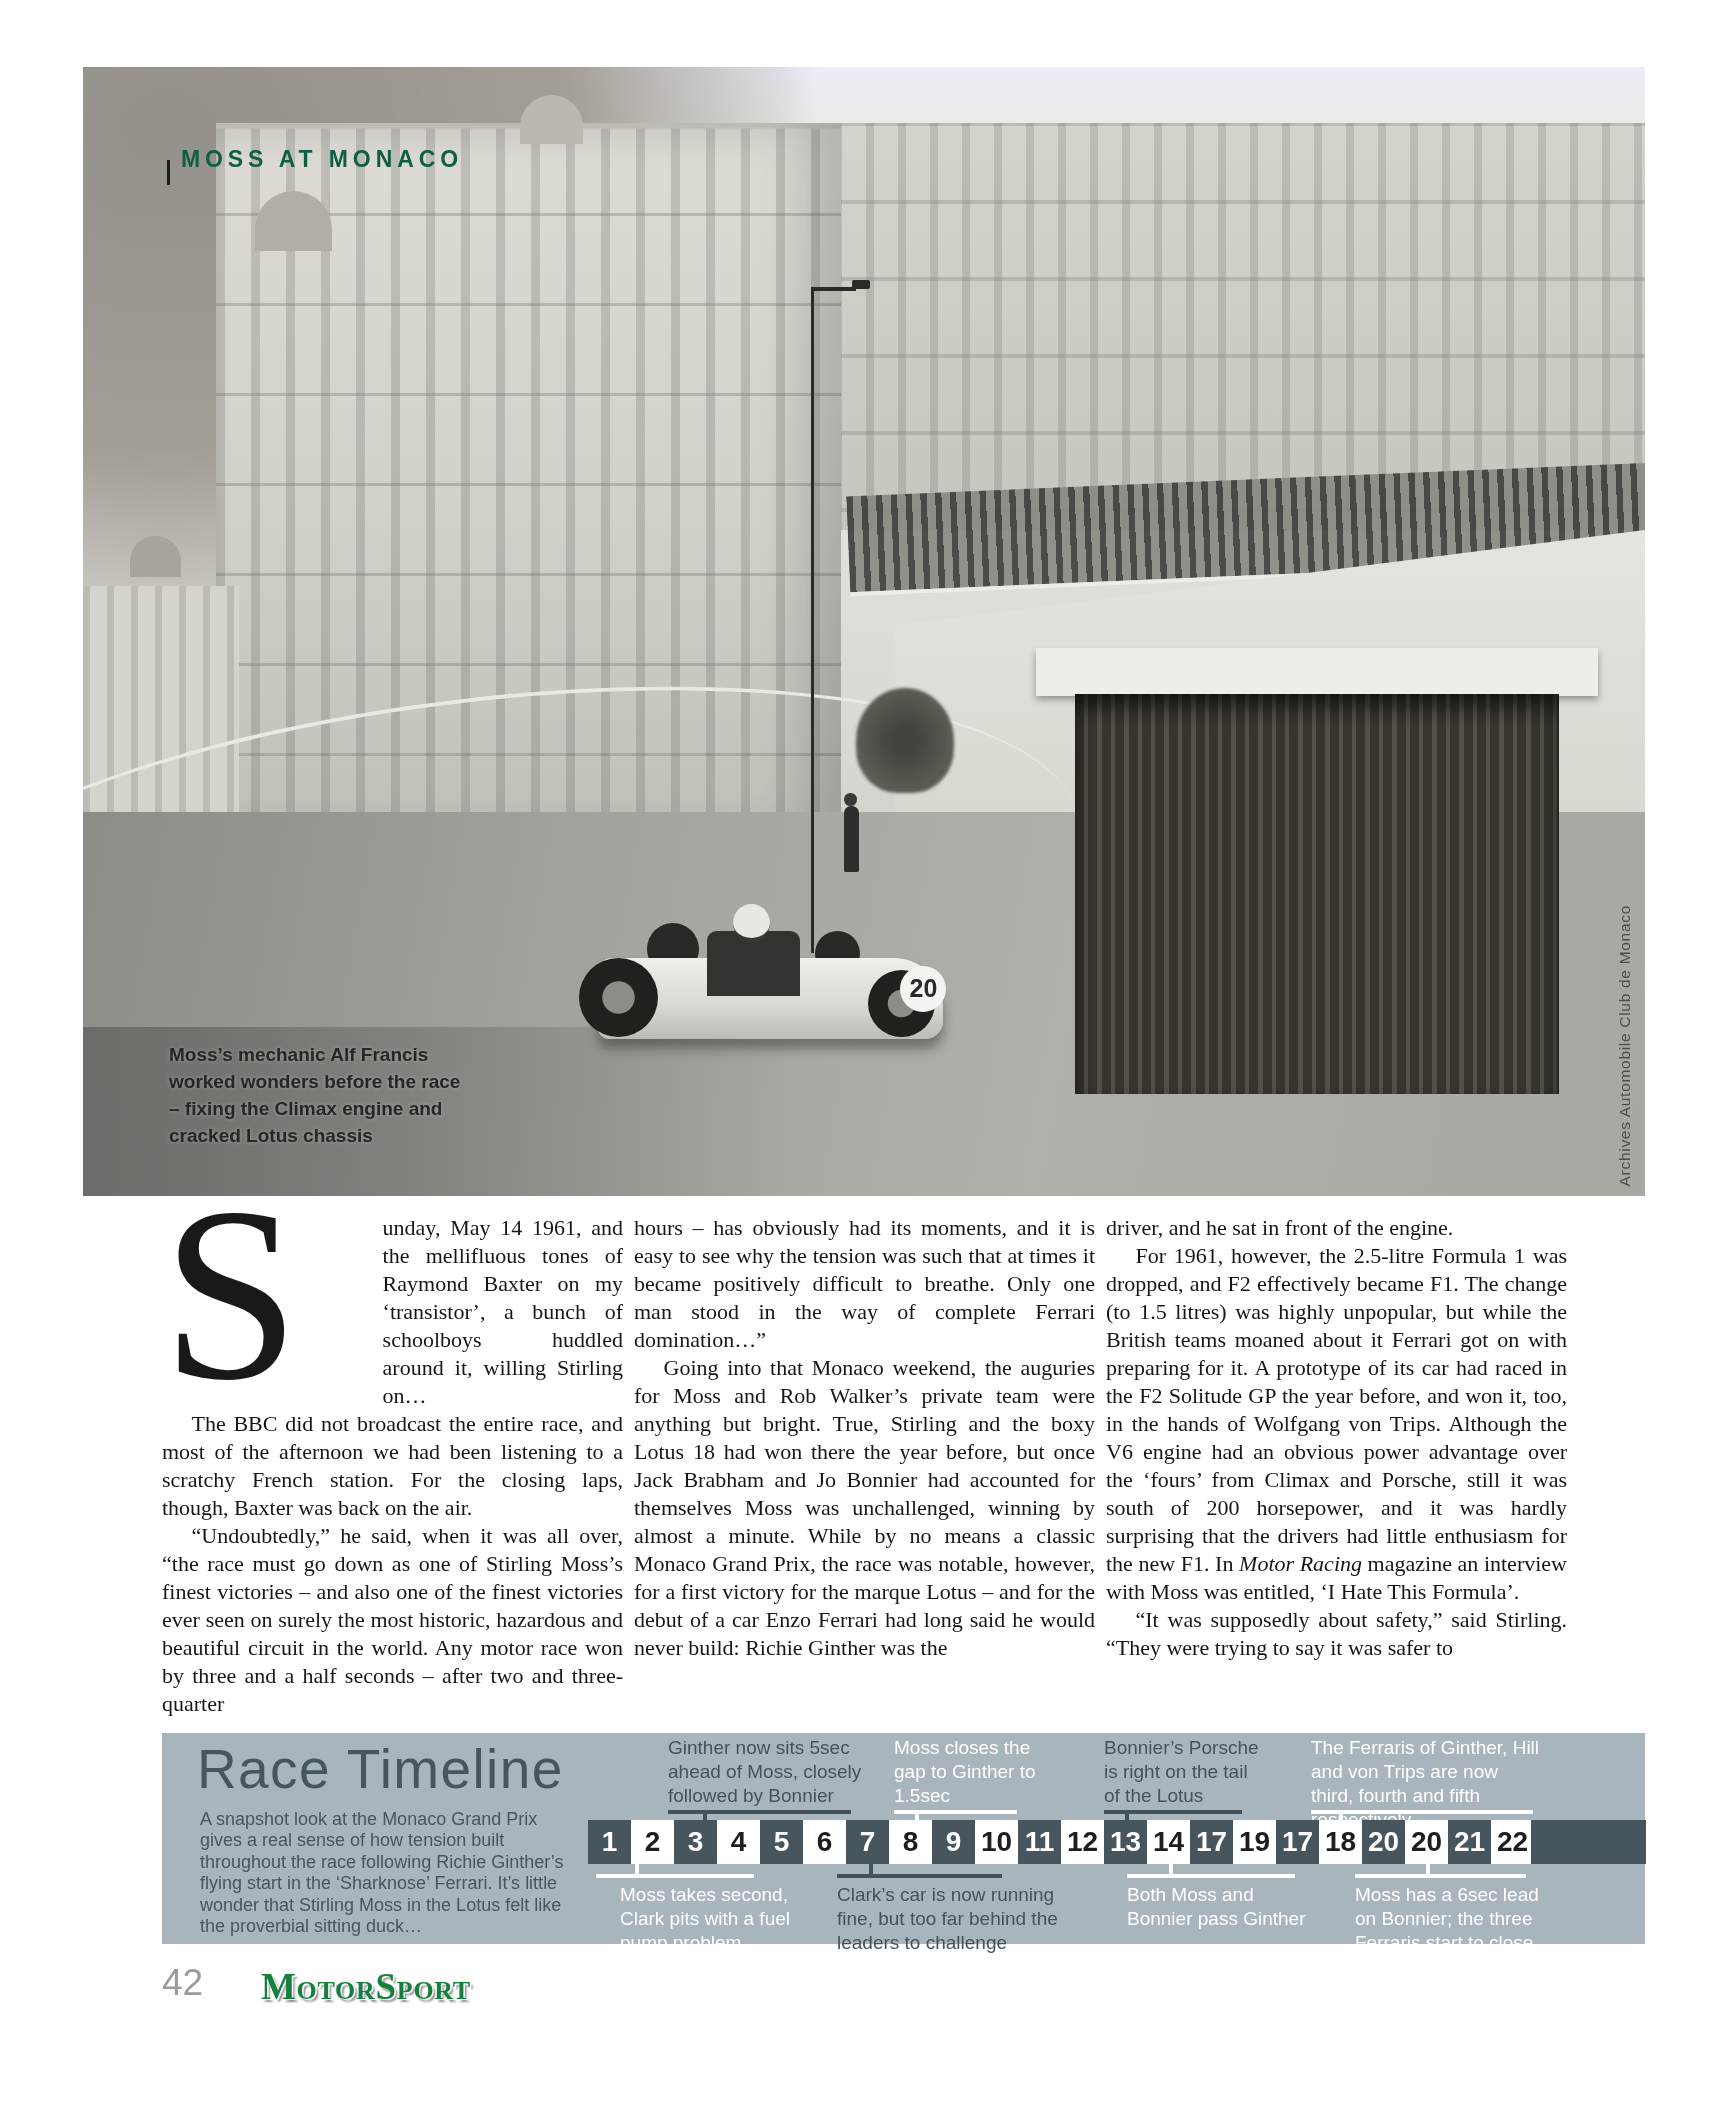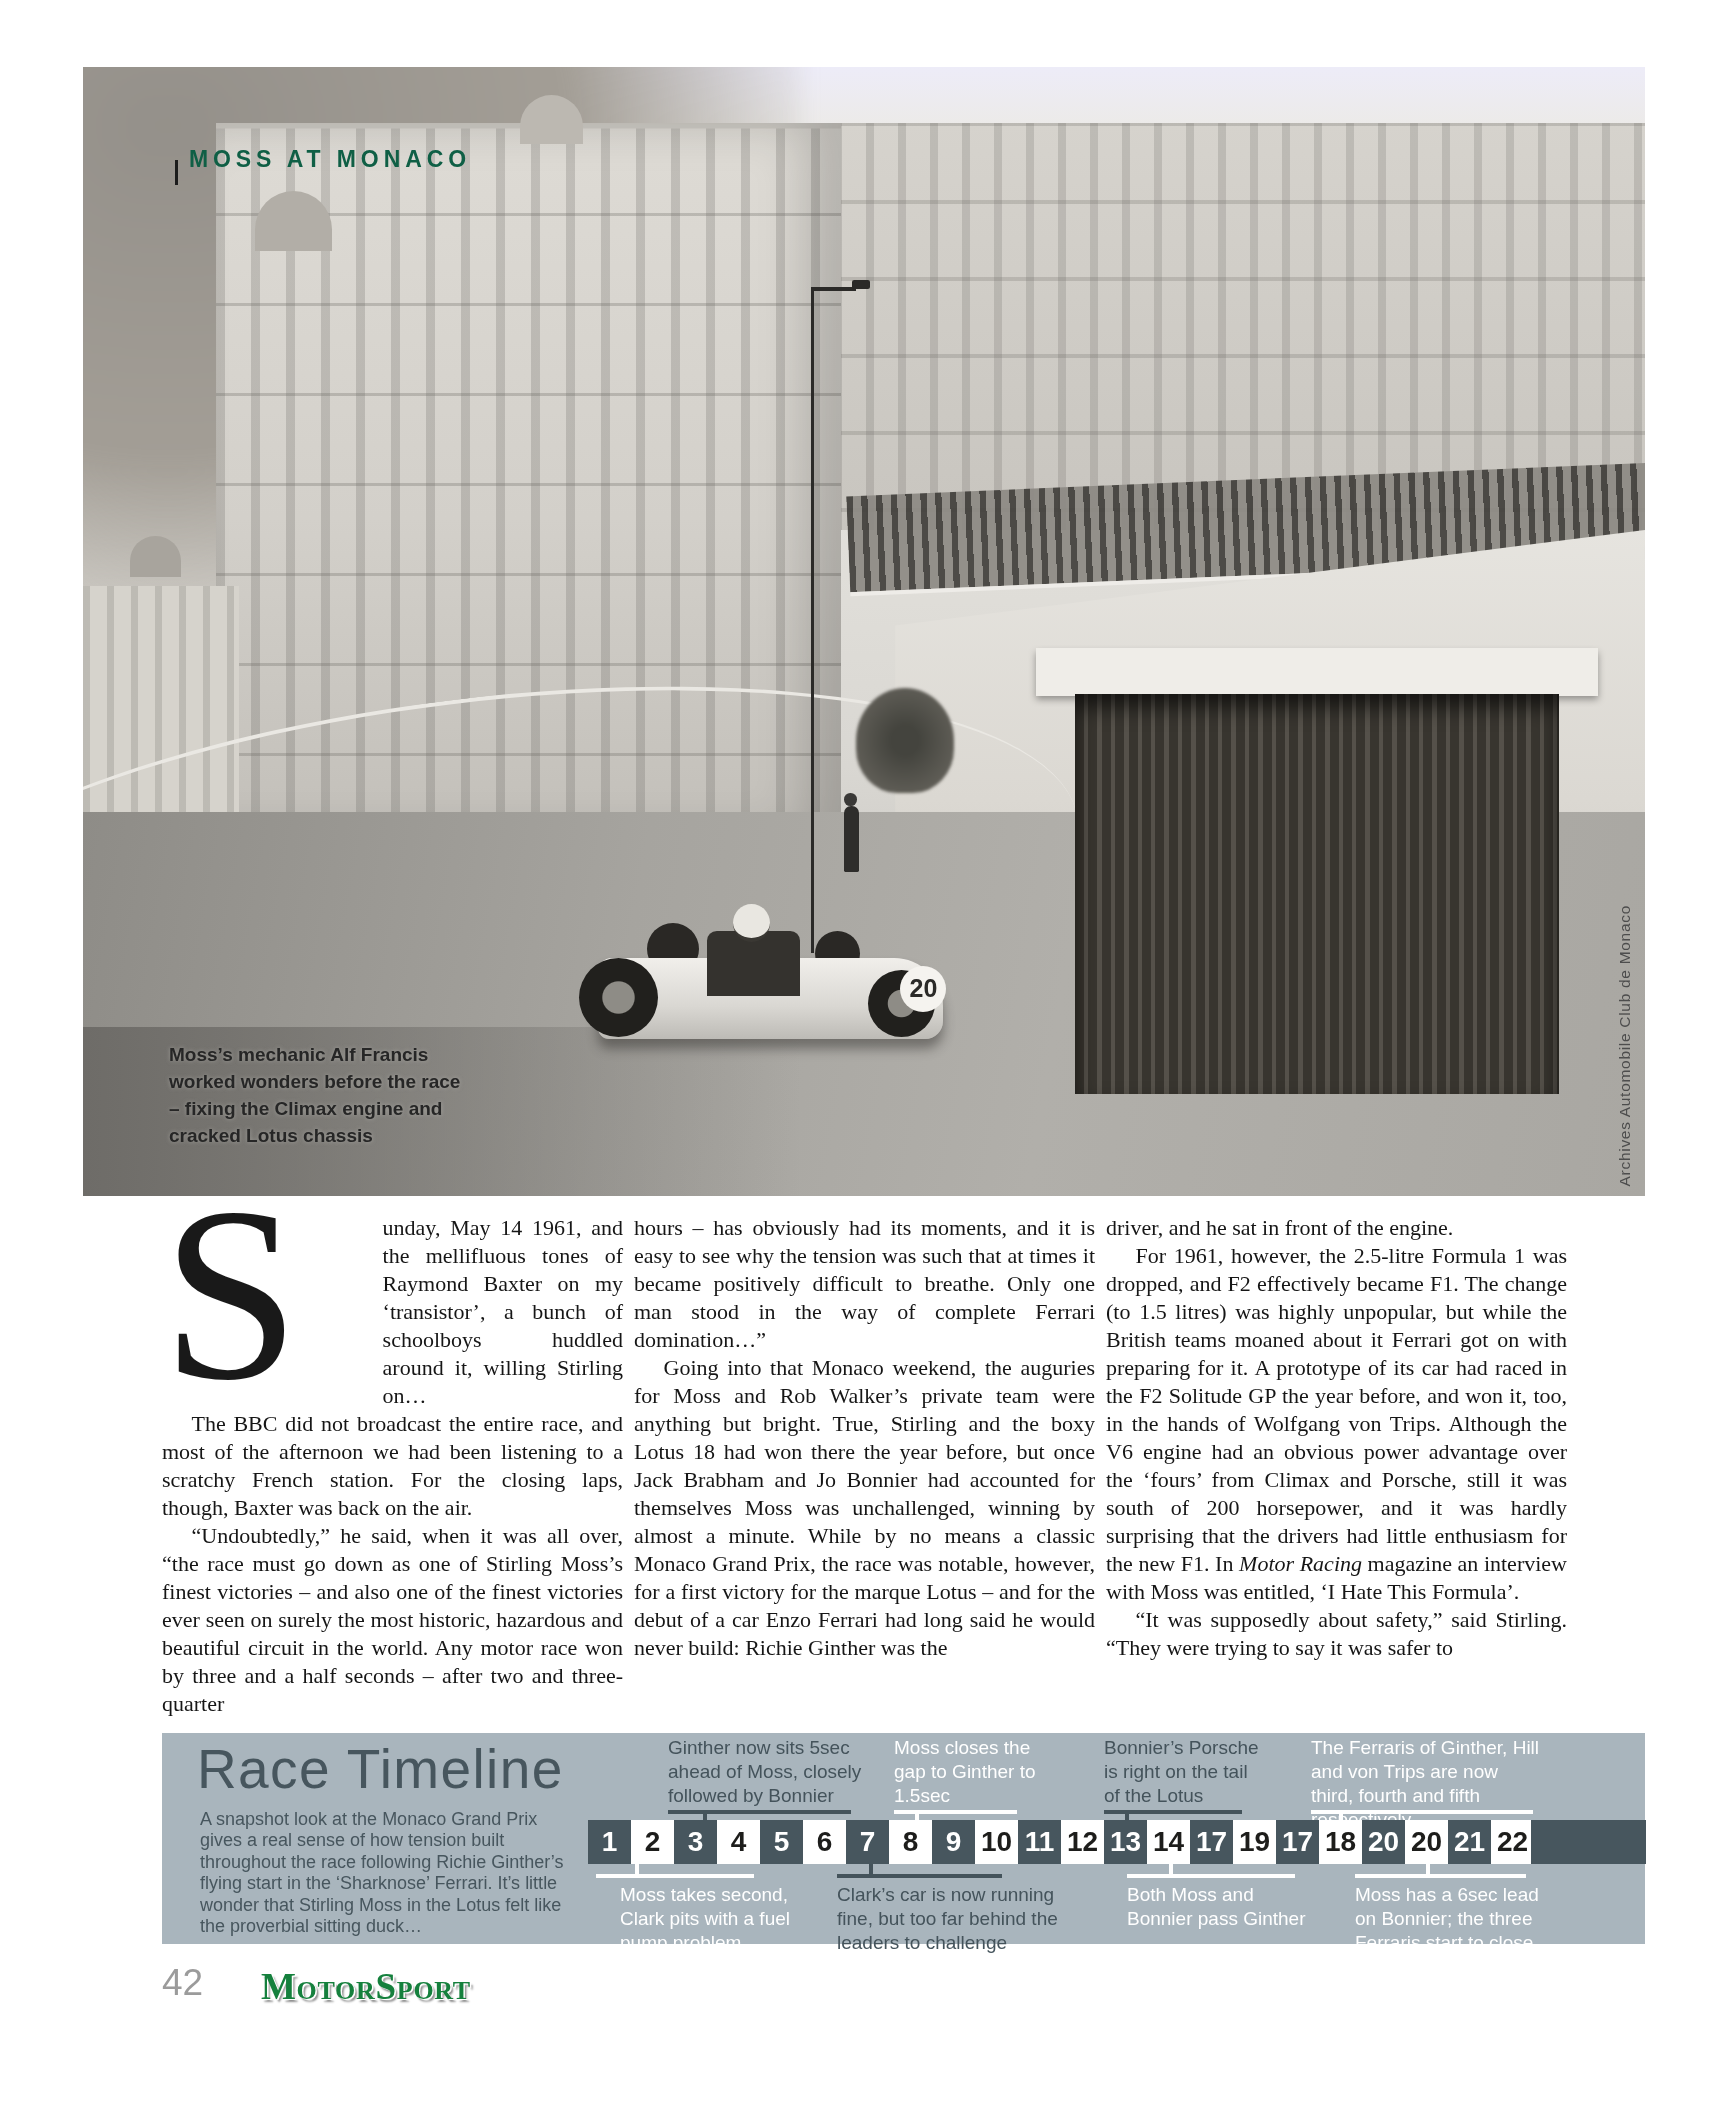--- a/index.html
+++ b/index.html
@@ -65,21 +65,21 @@
   .car .cockpit{left:33%;top:12%;width:25%;height:34%;background:#34322e;border-radius:9.8px 9.8px 0 0;}
   .car .helmet{left:40%;top:-2%;width:37px;height:34px;background:#e9e7e1;border-radius:50%;border-bottom:4.9px solid #3a3833;}
   .car .wheel-rl{left:-1%;top:26%;width:79px;height:79px;border-radius:50%;
     background:radial-gradient(#8e8c86 0 28%,#21201d 30% 100%);}
   .car .wheel-fl{left:76%;top:32%;width:67px;height:67px;border-radius:50%;
     background:radial-gradient(#8e8c86 0 28%,#21201d 30% 100%);}
   .car .num-badge{right:3%;top:30%;width:46px;height:46px;border-radius:50%;background:#f5f3ef;
     display:flex;align-items:center;justify-content:center;
     font-weight:bold;font-size:25px;color:#2b2a28;}
   
-  .kicker{left:92px;top:79px;display:flex;align-items:center;gap:14px;}
+  .kicker{left:84px;top:79px;display:flex;align-items:center;gap:14px;}
   .kicker-bars{display:flex;gap:4.9px;position:static;}
   .kicker-bars i{display:block;width:2.8px;height:25px;background:#1c1c1c;}
   .kicker-label{position:static;font-weight:bold;font-size:23px;letter-spacing:4.9px;color:#0f5f45;}
   
   .photo-caption{left:86px;top:974px;font-weight:bold;font-size:19px;line-height:27px;color:#262626;
     text-shadow:0 0 4.2px rgba(190,188,184,.6);}
   .photo-caption div{position:static;}
   .photo-credit{right:11.2px;bottom:9.8px;writing-mode:vertical-rl;transform:rotate(180deg);
     font-size:15.5px;color:#4d4d4d;letter-spacing:0.7px;}
   

